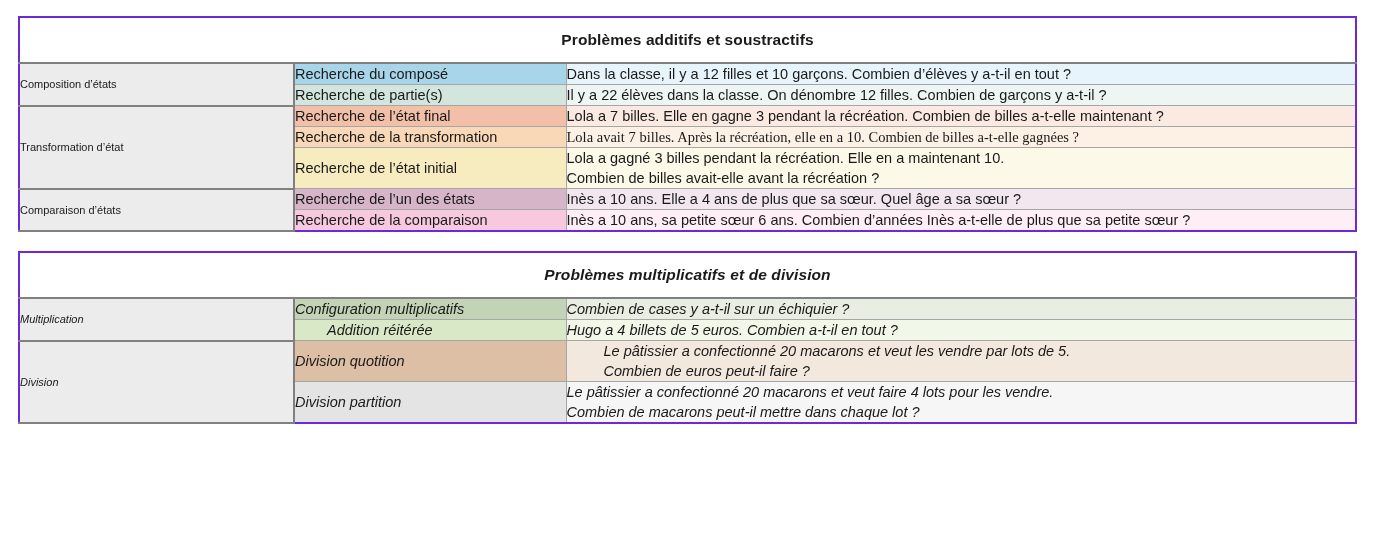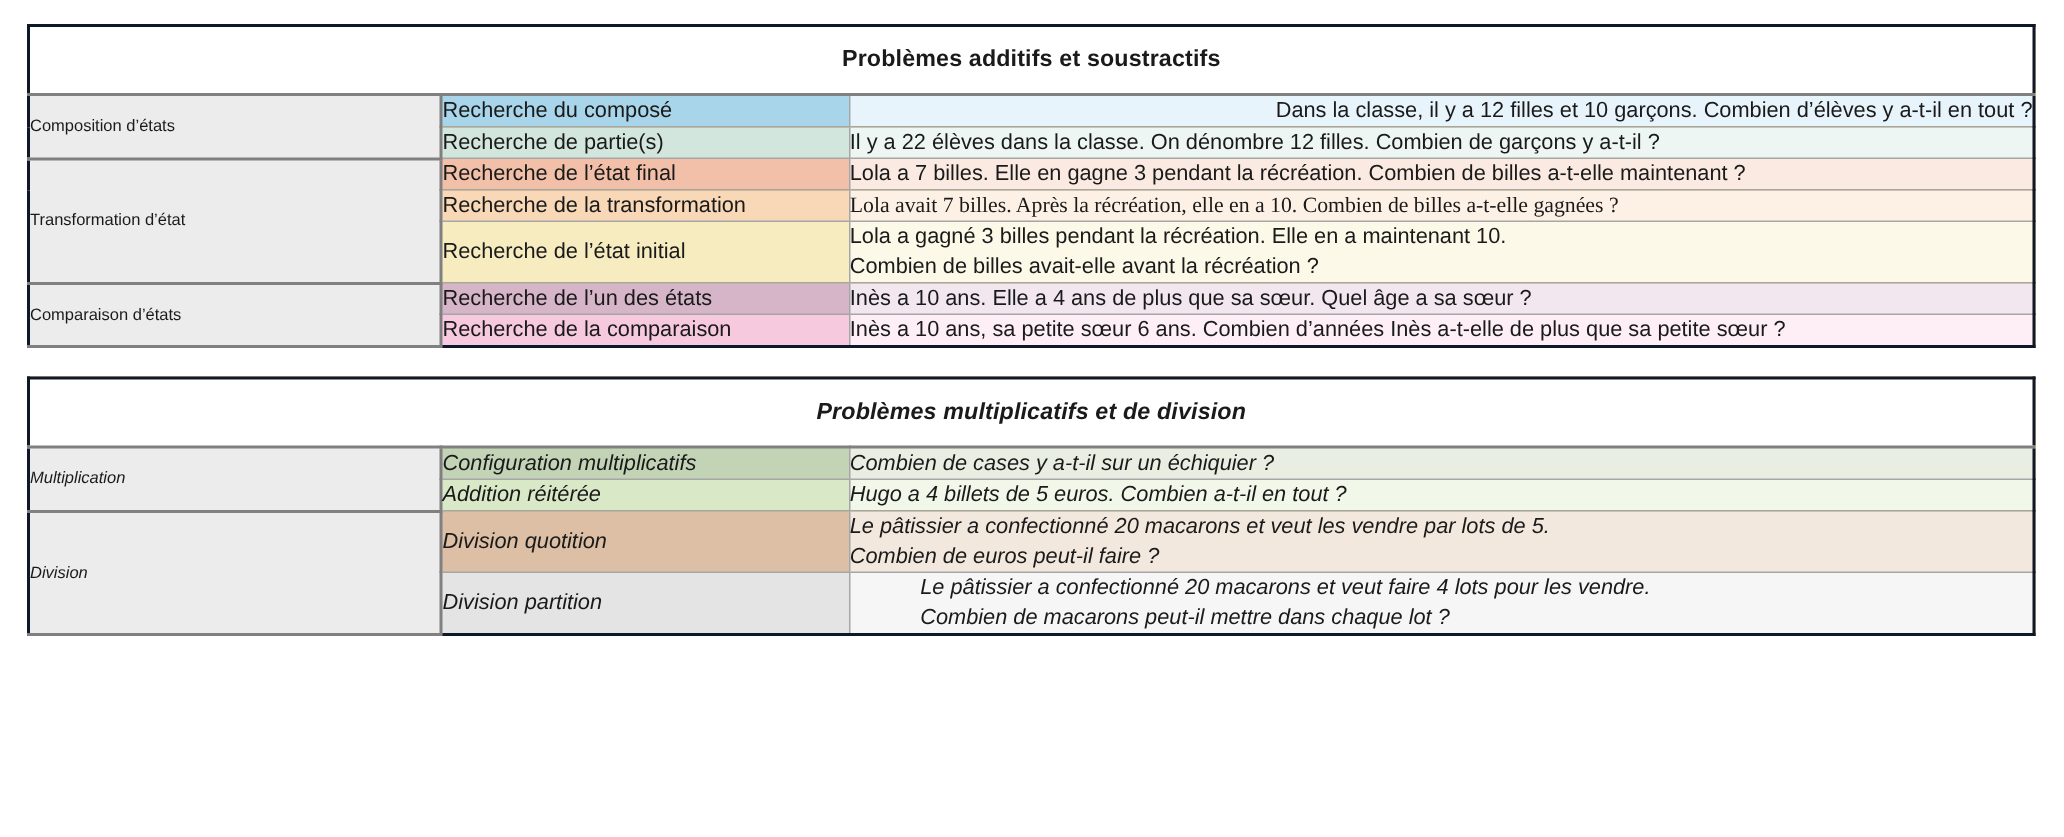--- a/index.html
+++ b/index.html
@@ -18,22 +18,22 @@
     position: relative;
     width: 1376px;
     height: 558px;
     box-sizing: border-box;
     padding: 16px 19px 0 18px;
   }
   table.pb {
     border-collapse: collapse;
     table-layout: fixed;
     width: 1339px;
-    border: 2px solid #0f172a;
-    background: #eab308;
+    border: 2px solid #6d28d9;
+    background: #7f1d1d;
   }
   table.pb + table.pb {
     margin-top: 19px;
     font-style: italic;
   }
   table.pb td {
     border: 1px solid #a6a6a6;
     padding: 0;
     vertical-align: middle;
   }
@@ -79,21 +79,21 @@
           <col class="c2">
           <col class="c3">
         </colgroup>
         <tbody>
           <tr>
             <td class="title-cell" colspan="3">Problèmes additifs et soustractifs</td>
           </tr>
           <tr>
             <td class="cat-cell" rowspan="2">Composition d’états</td>
             <td class="type-cell" style="background: rgb(169, 213, 234);">Recherche du composé</td>
-            <td class="ex-cell" style="background: rgb(232, 244, 251); text-align: right;">
+            <td class="ex-cell" style="background: rgb(232, 244, 251);">
               <span class="ln">Dans la classe, il y a 12 filles et 10 garçons. Combien d’élèves y a-t-il en tout ?</span>
             </td>
           </tr>
           <tr>
             <td class="type-cell" style="background: rgb(211, 230, 222);">Recherche de partie(s)</td>
             <td class="ex-cell" style="background: rgb(237, 246, 243);">
               <span class="ln">Il y a 22 élèves dans la classe. On dénombre 12 filles. Combien de garçons y a-t-il ?</span>
             </td>
           </tr>
           <tr>
@@ -142,36 +142,36 @@
             <td class="title-cell" colspan="3">Problèmes multiplicatifs et de division</td>
           </tr>
           <tr>
             <td class="cat-cell" rowspan="2">Multiplication</td>
             <td class="type-cell" style="background: rgb(195, 211, 181);">Configuration multiplicatifs</td>
             <td class="ex-cell" style="background: rgb(232, 239, 226);">
               <span class="ln">Combien de cases y a-t-il sur un échiquier ?</span>
             </td>
           </tr>
           <tr>
-            <td class="type-cell" style="background: rgb(217, 232, 198);">Addition réitérée</td>
+            <td class="type-cell" style="background: rgb(217, 232, 198); padding-left: 32px;">Addition réitérée</td>
             <td class="ex-cell" style="background: rgb(241, 247, 233);">
               <span class="ln">Hugo a 4 billets de 5 euros. Combien a-t-il en tout ?</span>
             </td>
           </tr>
           <tr>
             <td class="cat-cell" rowspan="2">Division</td>
             <td class="type-cell" style="background: rgb(220, 191, 164);">Division quotition</td>
-            <td class="ex-cell" style="background: rgb(243, 232, 222);">
+            <td class="ex-cell" style="background: rgb(243, 232, 222); padding-left: 37px;">
               <span class="ln">Le pâtissier a confectionné 20 macarons et veut les vendre par lots de 5.</span>
               <span class="ln">Combien de euros peut-il faire ?</span>
             </td>
           </tr>
           <tr>
             <td class="type-cell" style="background: rgb(228, 228, 228);">Division partition</td>
-            <td class="ex-cell" style="background: rgb(246, 246, 246); padding-left: 47px;">
+            <td class="ex-cell" style="background: rgb(246, 246, 246);">
               <span class="ln">Le pâtissier a confectionné 20 macarons et veut faire 4 lots pour les vendre.</span>
               <span class="ln">Combien de macarons peut-il mettre dans chaque lot ?</span>
             </td>
           </tr>
         </tbody>
       </table>
     </div>
 </div>
 
 </body></html>

